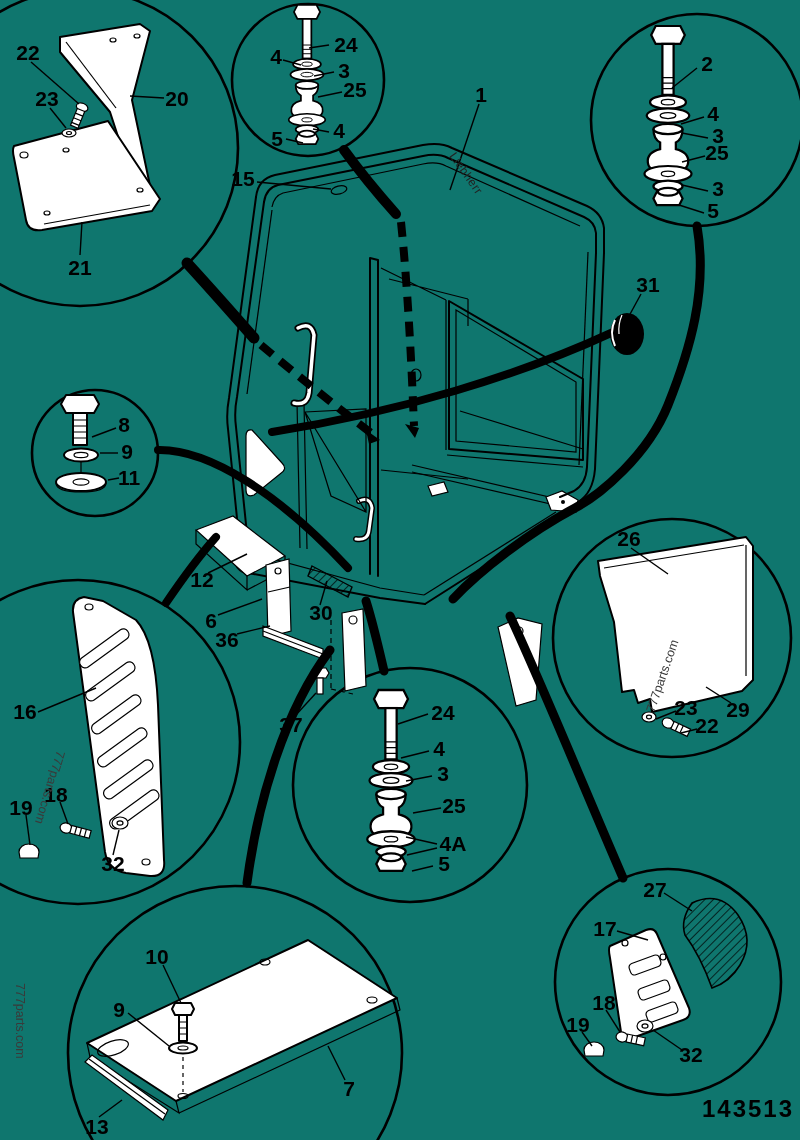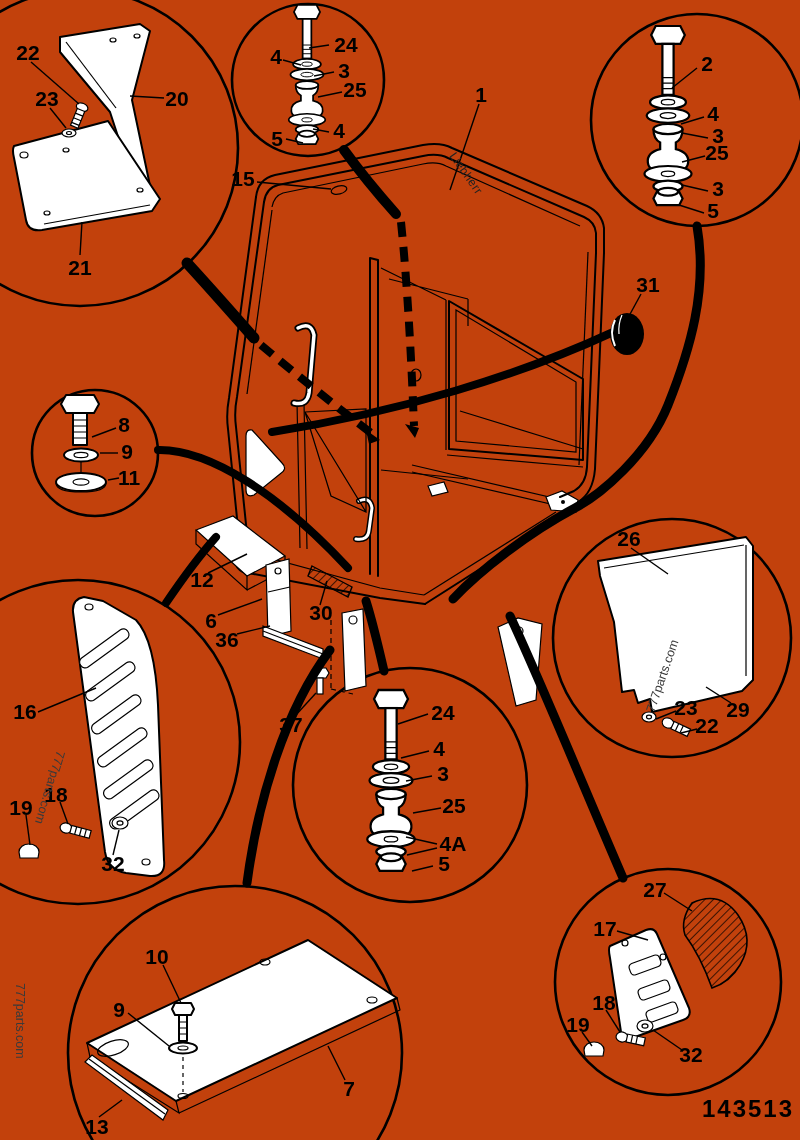--- a/index.html
+++ b/index.html
@@ -1,16 +1,16 @@
 <!DOCTYPE html>
 <html><head>
 <meta charset="utf-8">
 <style>
   html,body{margin:0;padding:0;background:#fff;}
-  .stage{width:800px;height:1140px;position:relative;background:#c2410c;overflow:hidden;}
+  .stage{width:800px;height:1140px;position:relative;background:#0f766e;overflow:hidden;}
   svg{display:block;}
   .lbl{font:700 21px "Liberation Sans",sans-serif;fill:#000;text-anchor:middle;}
   .pn{font:700 24px "Liberation Sans",sans-serif;fill:#000;text-anchor:middle;letter-spacing:2px;}
   .wm{font:400 12.5px "Liberation Sans",sans-serif;fill:#3a3a3a;}
   .brand{font:400 12px "Liberation Sans",sans-serif;fill:#222;letter-spacing:.5px;}
   .ln{stroke:#000;stroke-width:2;fill:none;stroke-linejoin:round;stroke-linecap:round;}
   .ln-thin{stroke:#000;stroke-width:1.2;fill:none;}
   .fw{stroke:#000;stroke-width:2;fill:#fff;stroke-linejoin:round;}
   .fw-thin{stroke:#000;stroke-width:1.2;fill:#fff;}
   .leader{stroke:#000;stroke-width:1.4;fill:none;}

